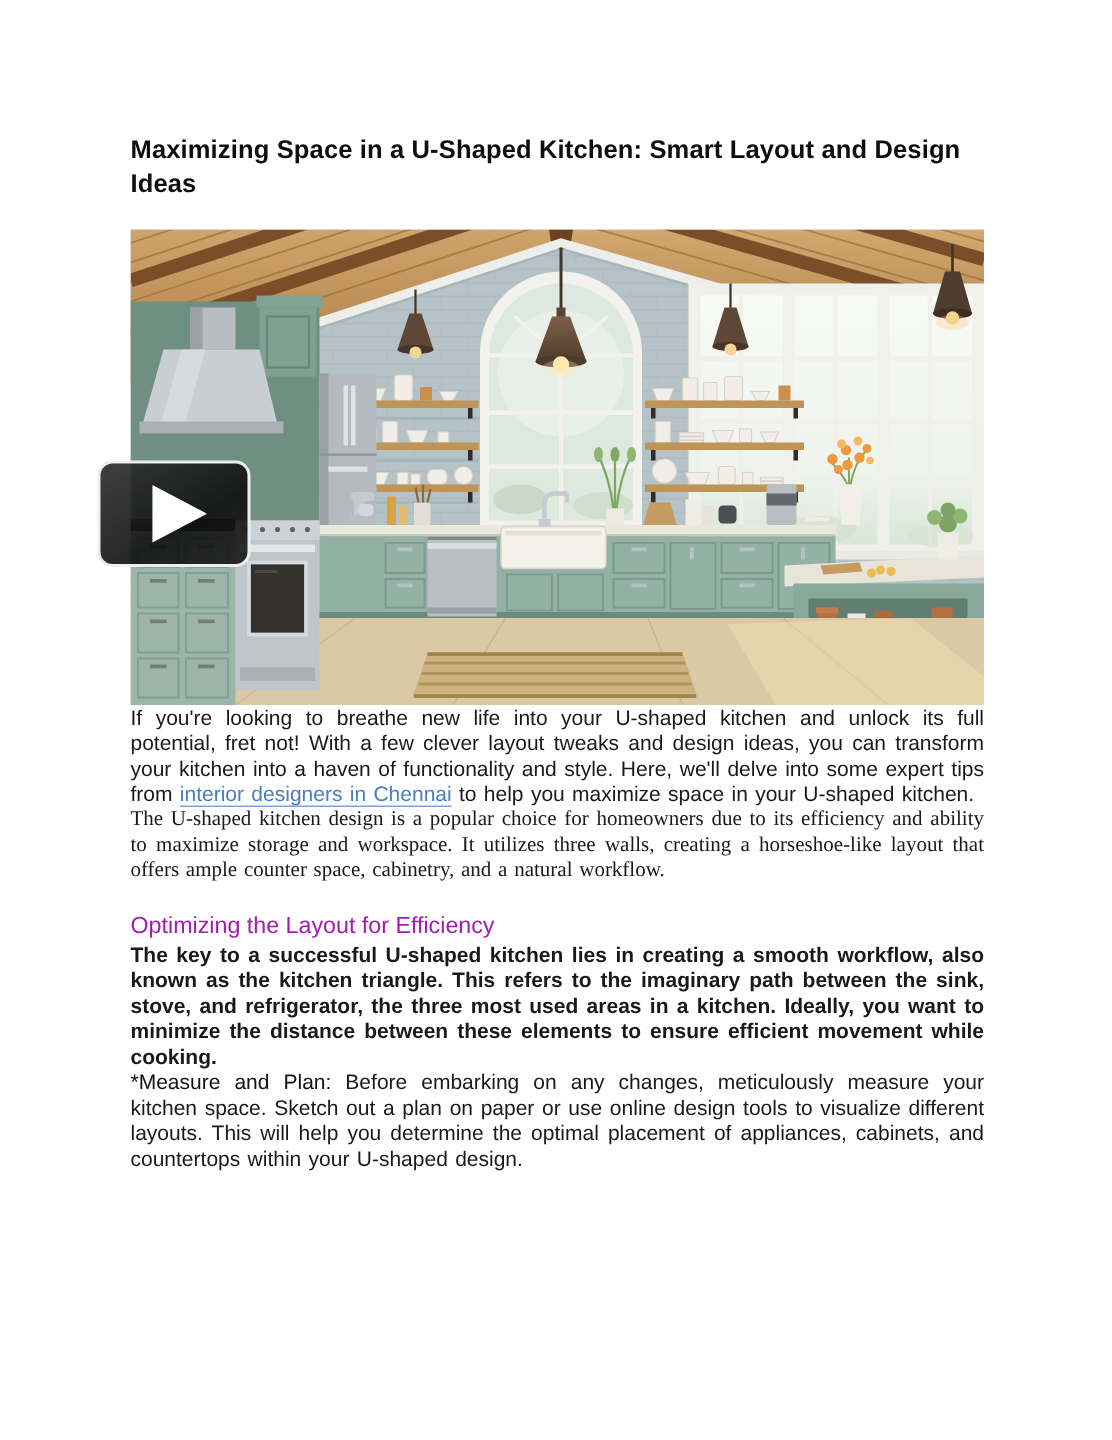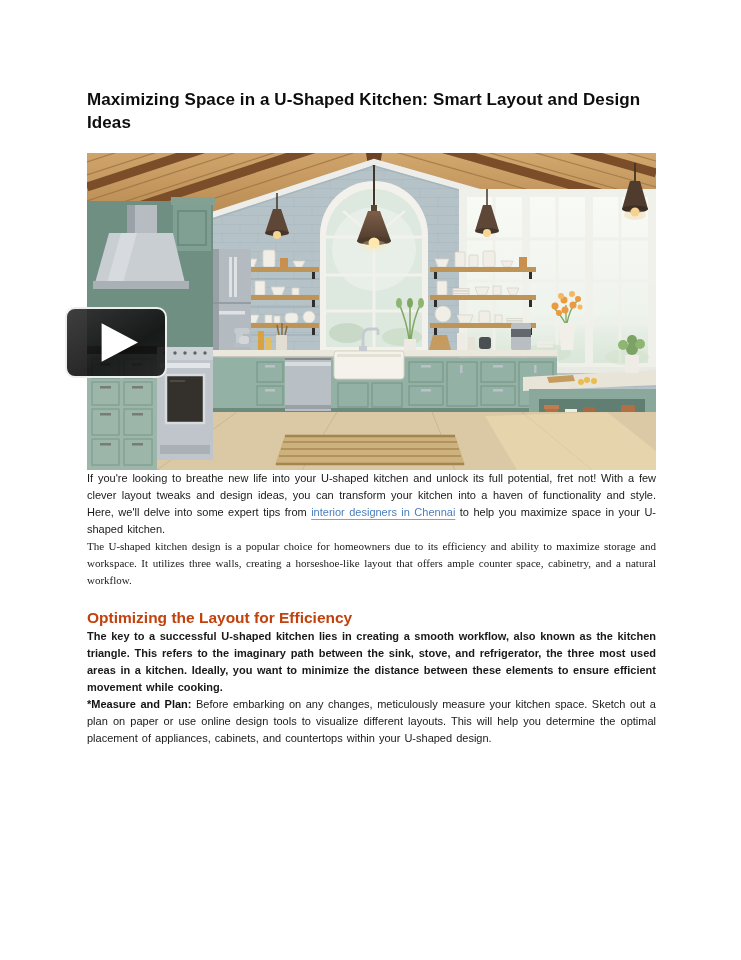--- a/index.html
+++ b/index.html
@@ -23,39 +23,39 @@
   .video-wrap svg.kitchen { display: block; width: 569px; height: 317px; }
   .play-btn {
     position: absolute; left: -22px; top: 154px; width: 102px; height: 71px;
     background: linear-gradient(150deg, rgba(48,48,48,0.93) 0%, rgba(10,10,10,0.88) 60%, rgba(25,25,25,0.9) 100%);
     border: 2px solid rgba(255,255,255,0.92);
     border-radius: 10px;
     display: flex; align-items: center; justify-content: center;
   }
   .play-btn svg { width: 100%; height: 100%; }
   p.body {
-    margin: 0; font-size: 11px; line-height: 17px; text-align: justify;
+    margin: 0; font-size: 14px; line-height: 17px; text-align: justify;
     color: #191919; word-spacing: 1px;
   }
   .mt20 { margin-top: 20px; }
   .mt27 { margin-top: 27px; font-family: Liberation Serif, serif; }
   .mt17 { margin-top: 17px; font-weight: bold; }
   .mt22 { margin-top: 22px; }
   h2.section-heading {
-    margin: 19px 0 0 0; font-size: 15.5px; line-height: 20px; font-weight: 700;
-    color: #c2410c;
+    margin: 19px 0 0 0; font-size: 15.5px; line-height: 20px; font-weight: 400;
+    color: #a21caf;
   }
   a.inline-link {
     color: var(--link-color, #4a7ebb);
     text-decoration: underline;
     text-decoration-color: var(--link-underline, #7aa3d6);
     text-underline-offset: 3px;
     cursor: pointer;
   }
-  strong.lead-in { font-weight: 700; color: #111111; }
+  strong.lead-in { font-weight: 400; color: #111111; }
 </style>
 </head>
 <body>
 
 <div class="page">
   <div class="content">
 
     <h1 class="article-title">Maximizing Space in a U-Shaped Kitchen: Smart Layout and Design Ideas</h1>
 
     <div class="video-wrap">

